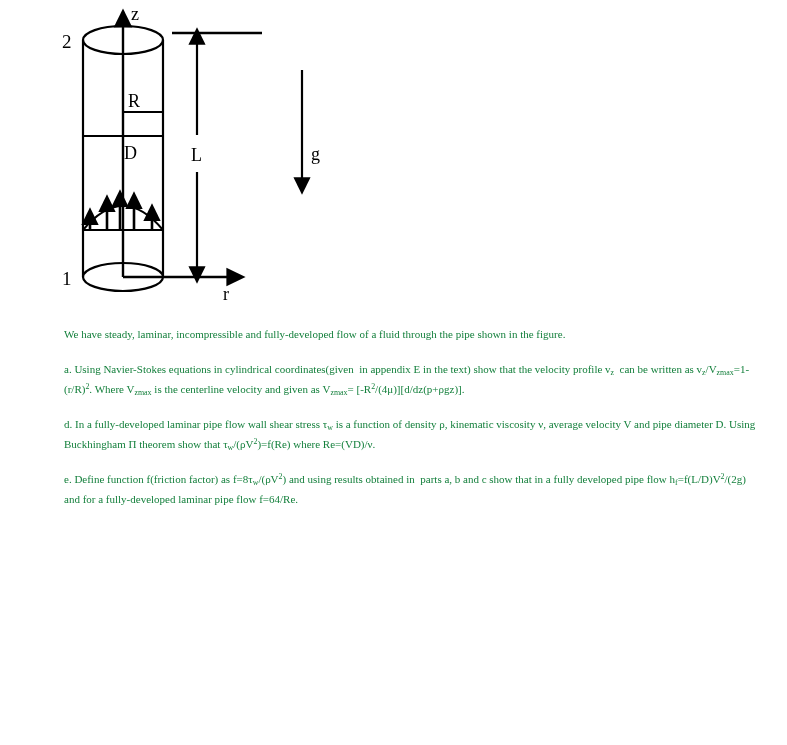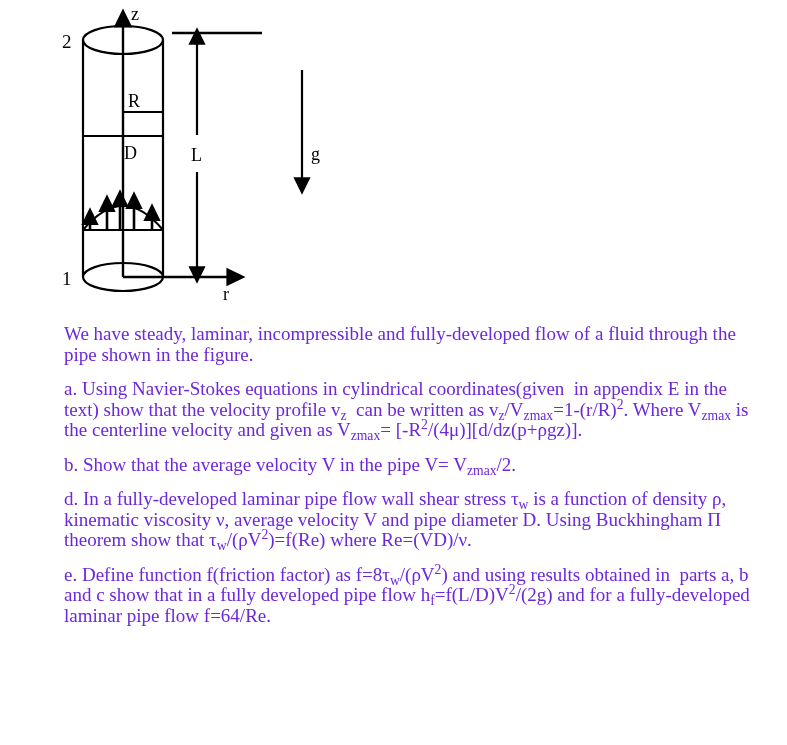--- a/index.html
+++ b/index.html
@@ -27,23 +27,23 @@
   #figure svg {
     display: block;
   }
 
   
   #problem-text {
     position: absolute;
     left: 64px;
     top: 324px;
     width: 700px;
-    font-size: 19px;
+    font-size: 11px;
     line-height: 20.5px;
-    color: #6d28d9;
+    color: #15803d;
   }
   .para {
     margin: 0 0 14px 0;
     text-align: left;
     white-space: normal;
   }
   .para:last-child { margin-bottom: 8px; }
   sub {
     font-size: 0.72em;
     vertical-align: -0.28em;
@@ -110,19 +110,18 @@
     <text x="191" y="161" font-family="Liberation Serif, serif" font-size="18" fill="#000">L</text>
     <text x="311" y="160" font-family="Liberation Serif, serif" font-size="18" fill="#000">g</text>
   </svg>
 </div>
 
 <div id="problem-text">
   <p class="para">We have steady, laminar, incompressible and fully-developed flow of a fluid through the pipe shown in the figure.</p>
 
   <p class="para">a. Using Navier-Stokes equations in cylindrical coordinates(given&nbsp; in appendix E in the text) show that the velocity profile v<sub>z</sub>&nbsp; can be written as v<sub>z</sub>/V<sub>zmax</sub>=1-(r/R)<sup>2</sup>. Where V<sub>zmax</sub> is the centerline velocity and given as V<sub>zmax</sub>= [-R<sup>2</sup>/(4μ)][d/dz(p+ρgz)].</p>
 
-  <p class="para">b. Show that the average velocity V in the pipe V= V<sub>zmax</sub>/2.</p>
 
 
   <p class="para">d. In a fully-developed laminar pipe flow wall shear stress τ<sub>w</sub> is a function of density ρ, kinematic viscosity ν, average velocity V and pipe diameter D. Using Buckhingham Π theorem show that τ<sub>w</sub>/(ρV<sup>2</sup>)=f(Re) where Re=(VD)/ν.</p>
 
   <p class="para">e. Define function f(friction factor) as f=8τ<sub>w</sub>/(ρV<sup>2</sup>) and using results obtained in&nbsp; parts a, b and c show that in a fully developed pipe flow h<sub>f</sub>=f(L/D)V<sup>2</sup>/(2g) and for a fully-developed laminar pipe flow f=64/Re.</p>
 </div>
 
 </body></html>

